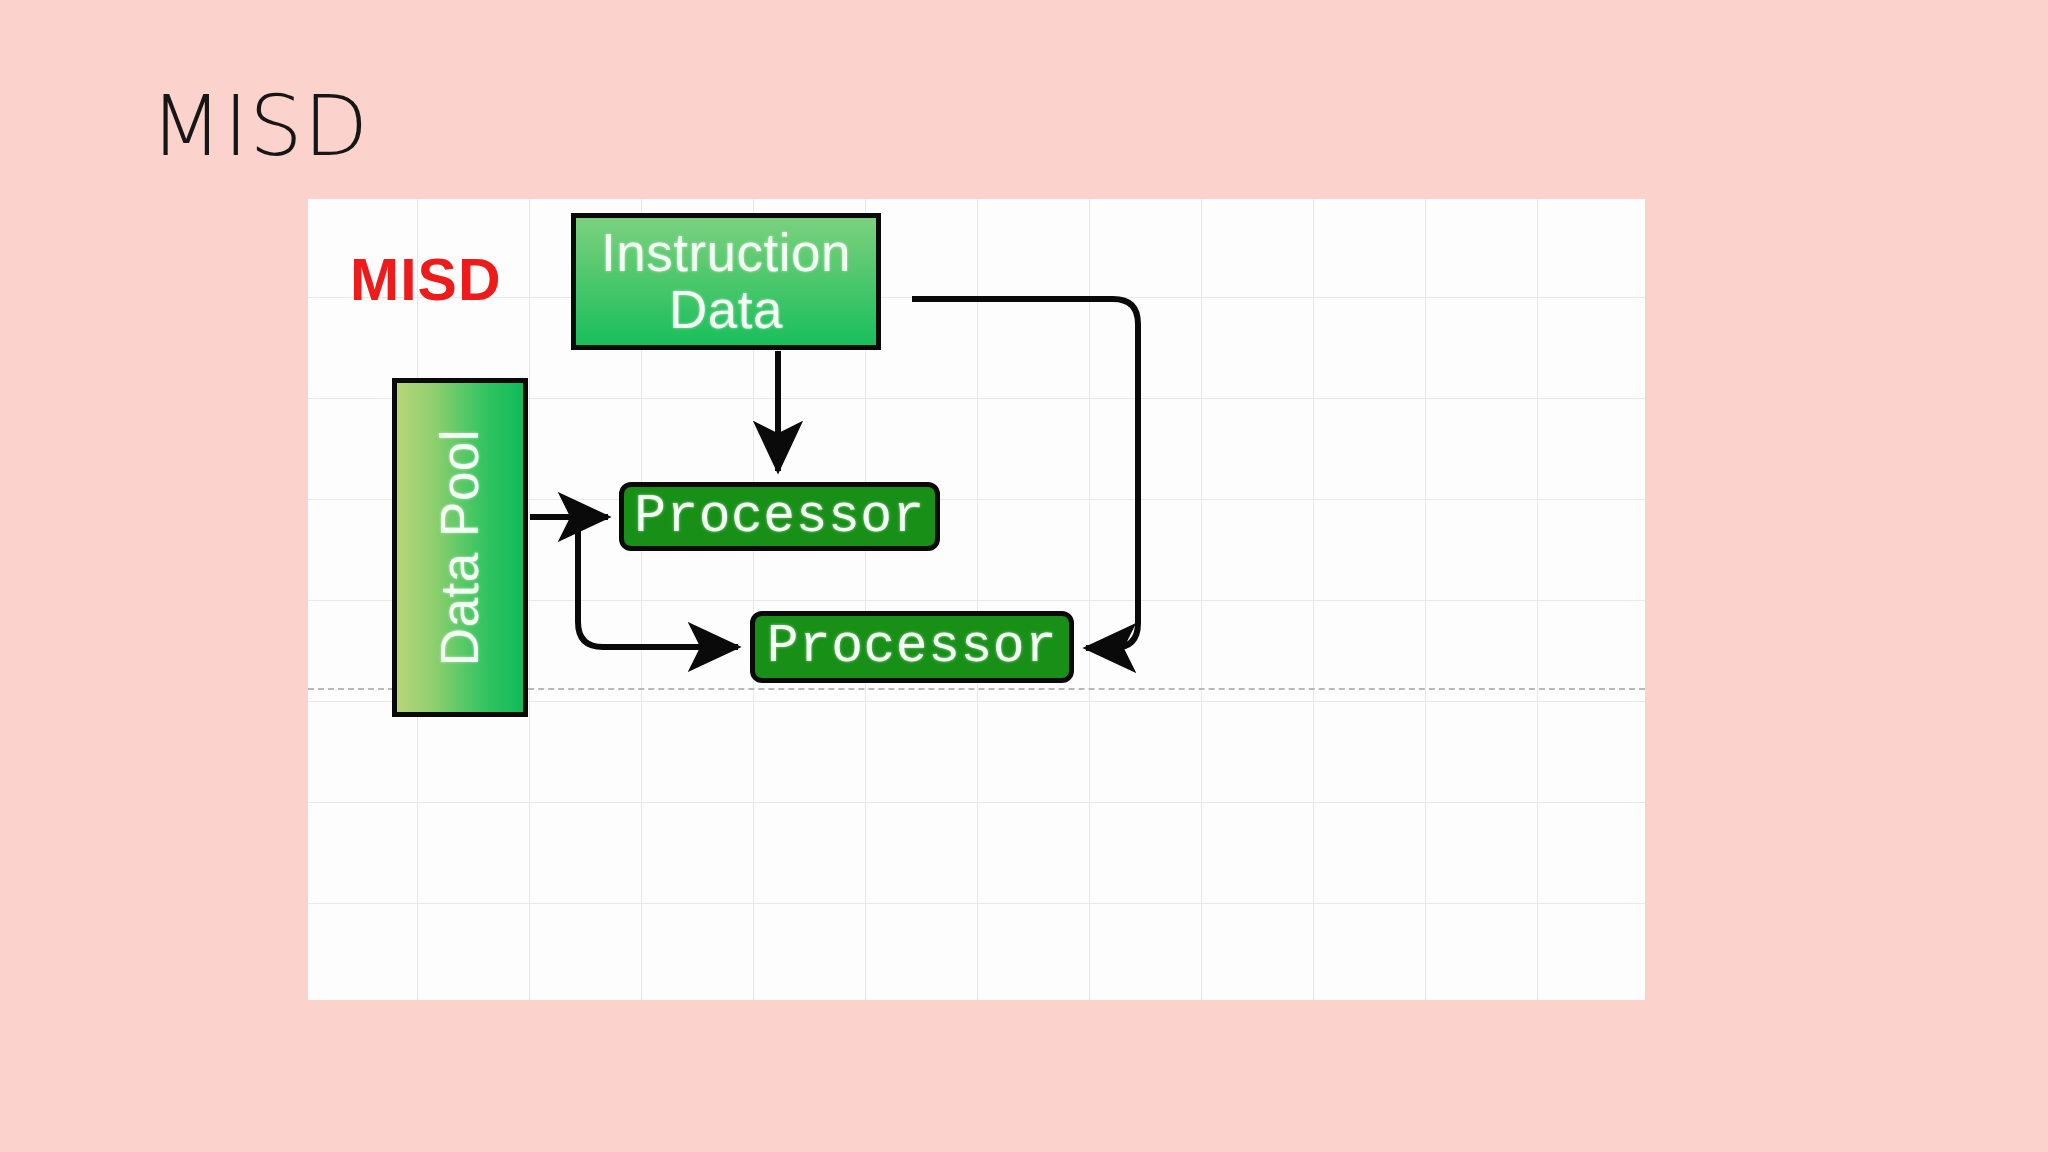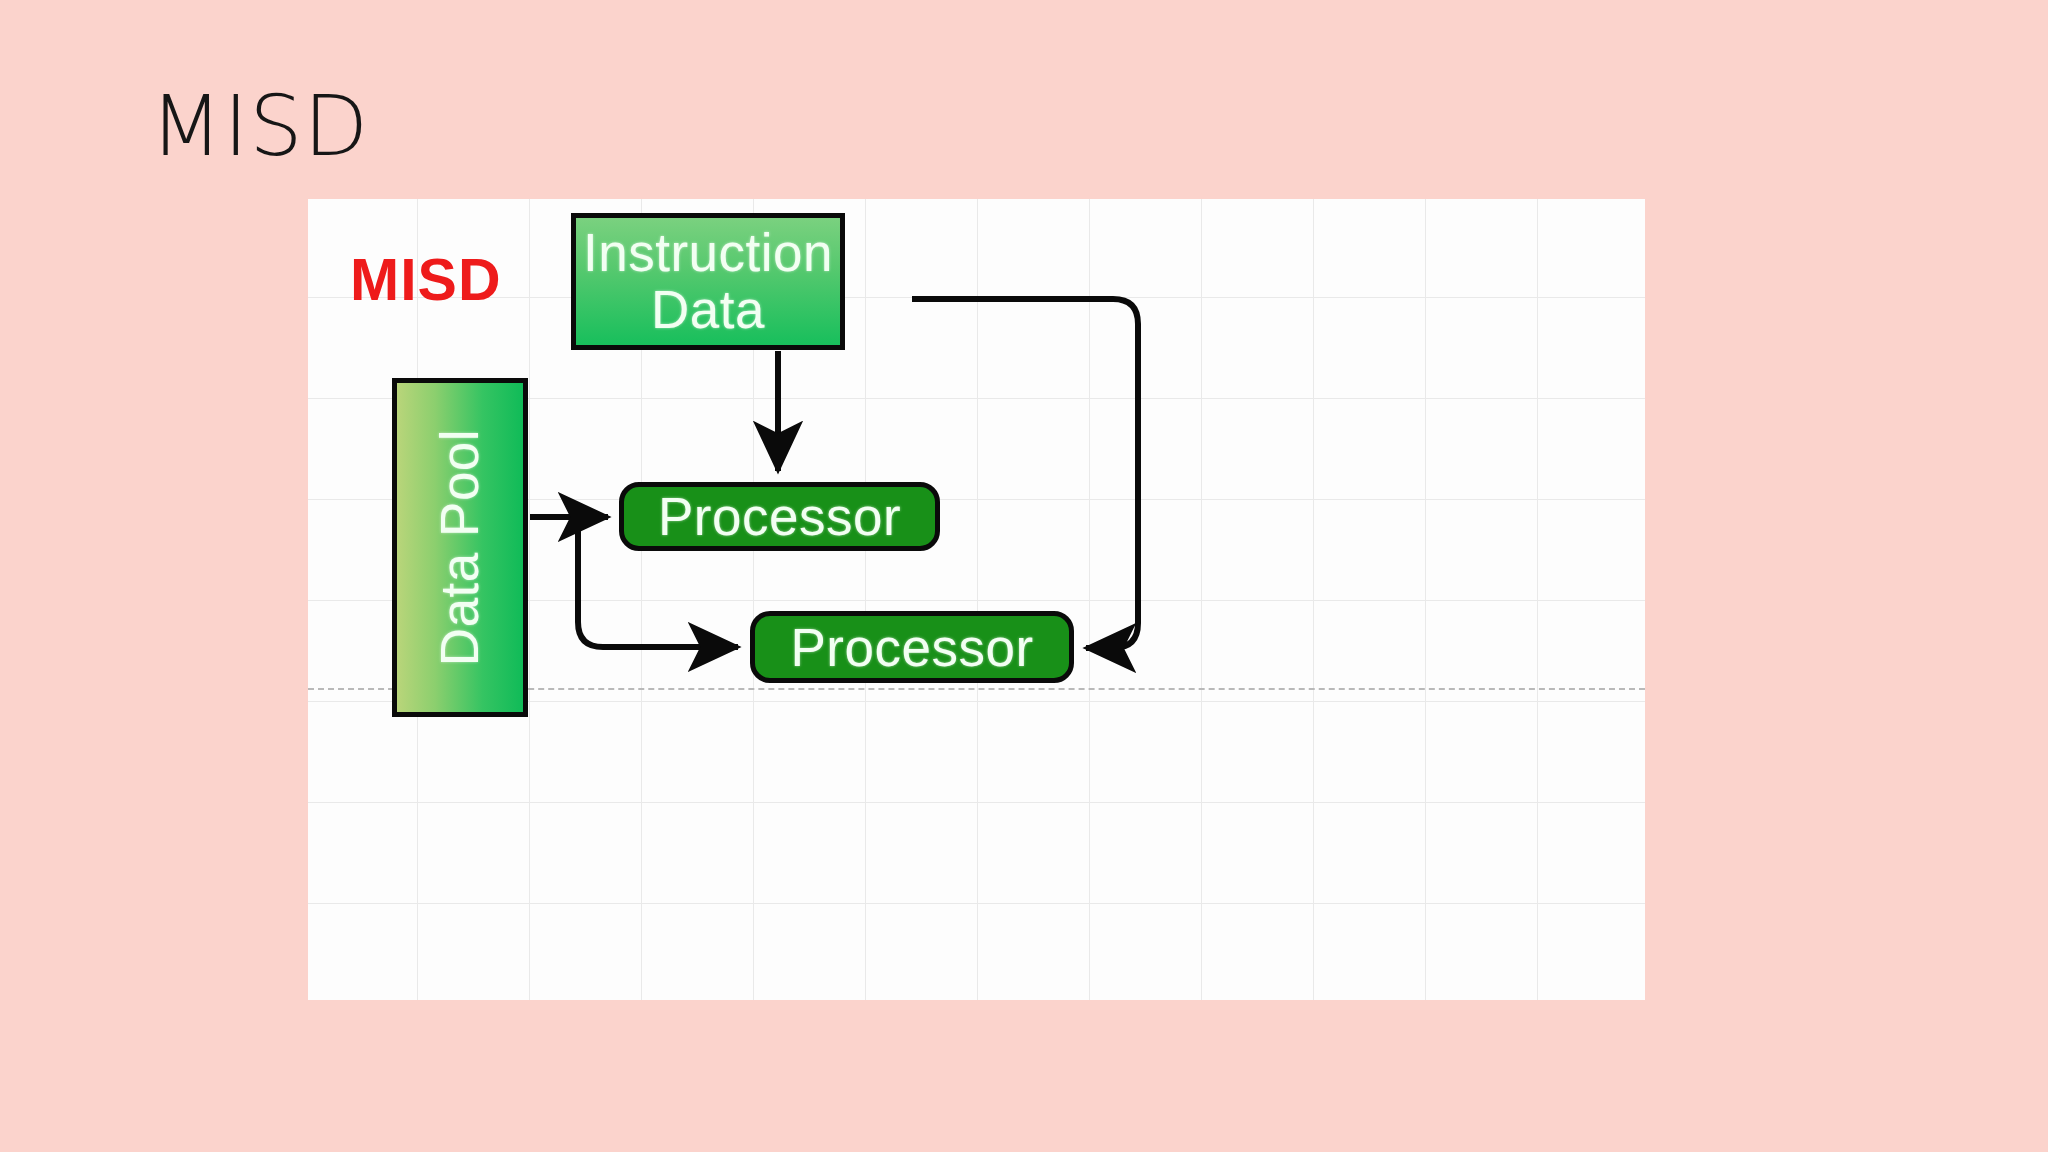--- a/index.html
+++ b/index.html
@@ -86,21 +86,21 @@
     text-align: center;
     color: #f2fff2;
     font-family: "Liberation Sans", sans-serif;
     font-weight: 500;
     text-shadow: 0 0 3px rgba(255,255,255,0.55);
   }
 
   #node-instruction-pool {
     left: 263px;
     top: 14px;
-    width: 274px;
+    width: 310px;
     height: 137px;
     background: linear-gradient(to bottom, #7ad17f 0%, #58c96f 38%, #18bf5c 100%);
     font-size: 53px;
     line-height: 1.06;
     letter-spacing: 0.5px;
   }
 
   #node-data-pool {
     left: 84px;
     top: 179px;
@@ -110,23 +110,24 @@
   }
   #node-data-pool .vertical-label {
     transform: rotate(-90deg);
     white-space: nowrap;
     font-size: 53px;
     letter-spacing: 0.5px;
   }
 
   .node-processor {
     background: #189018;
-    border-radius: 20px;
+    border-radius: 12px;
     font-size: 53px;
     letter-spacing: 0.5px;
+    font-family: Liberation Mono, monospace;
   }
   #node-processor-1 {
     left: 311px;
     top: 283px;
     width: 321px;
     height: 69px;
   }
   #node-processor-2 {
     left: 442px;
     top: 412px;

